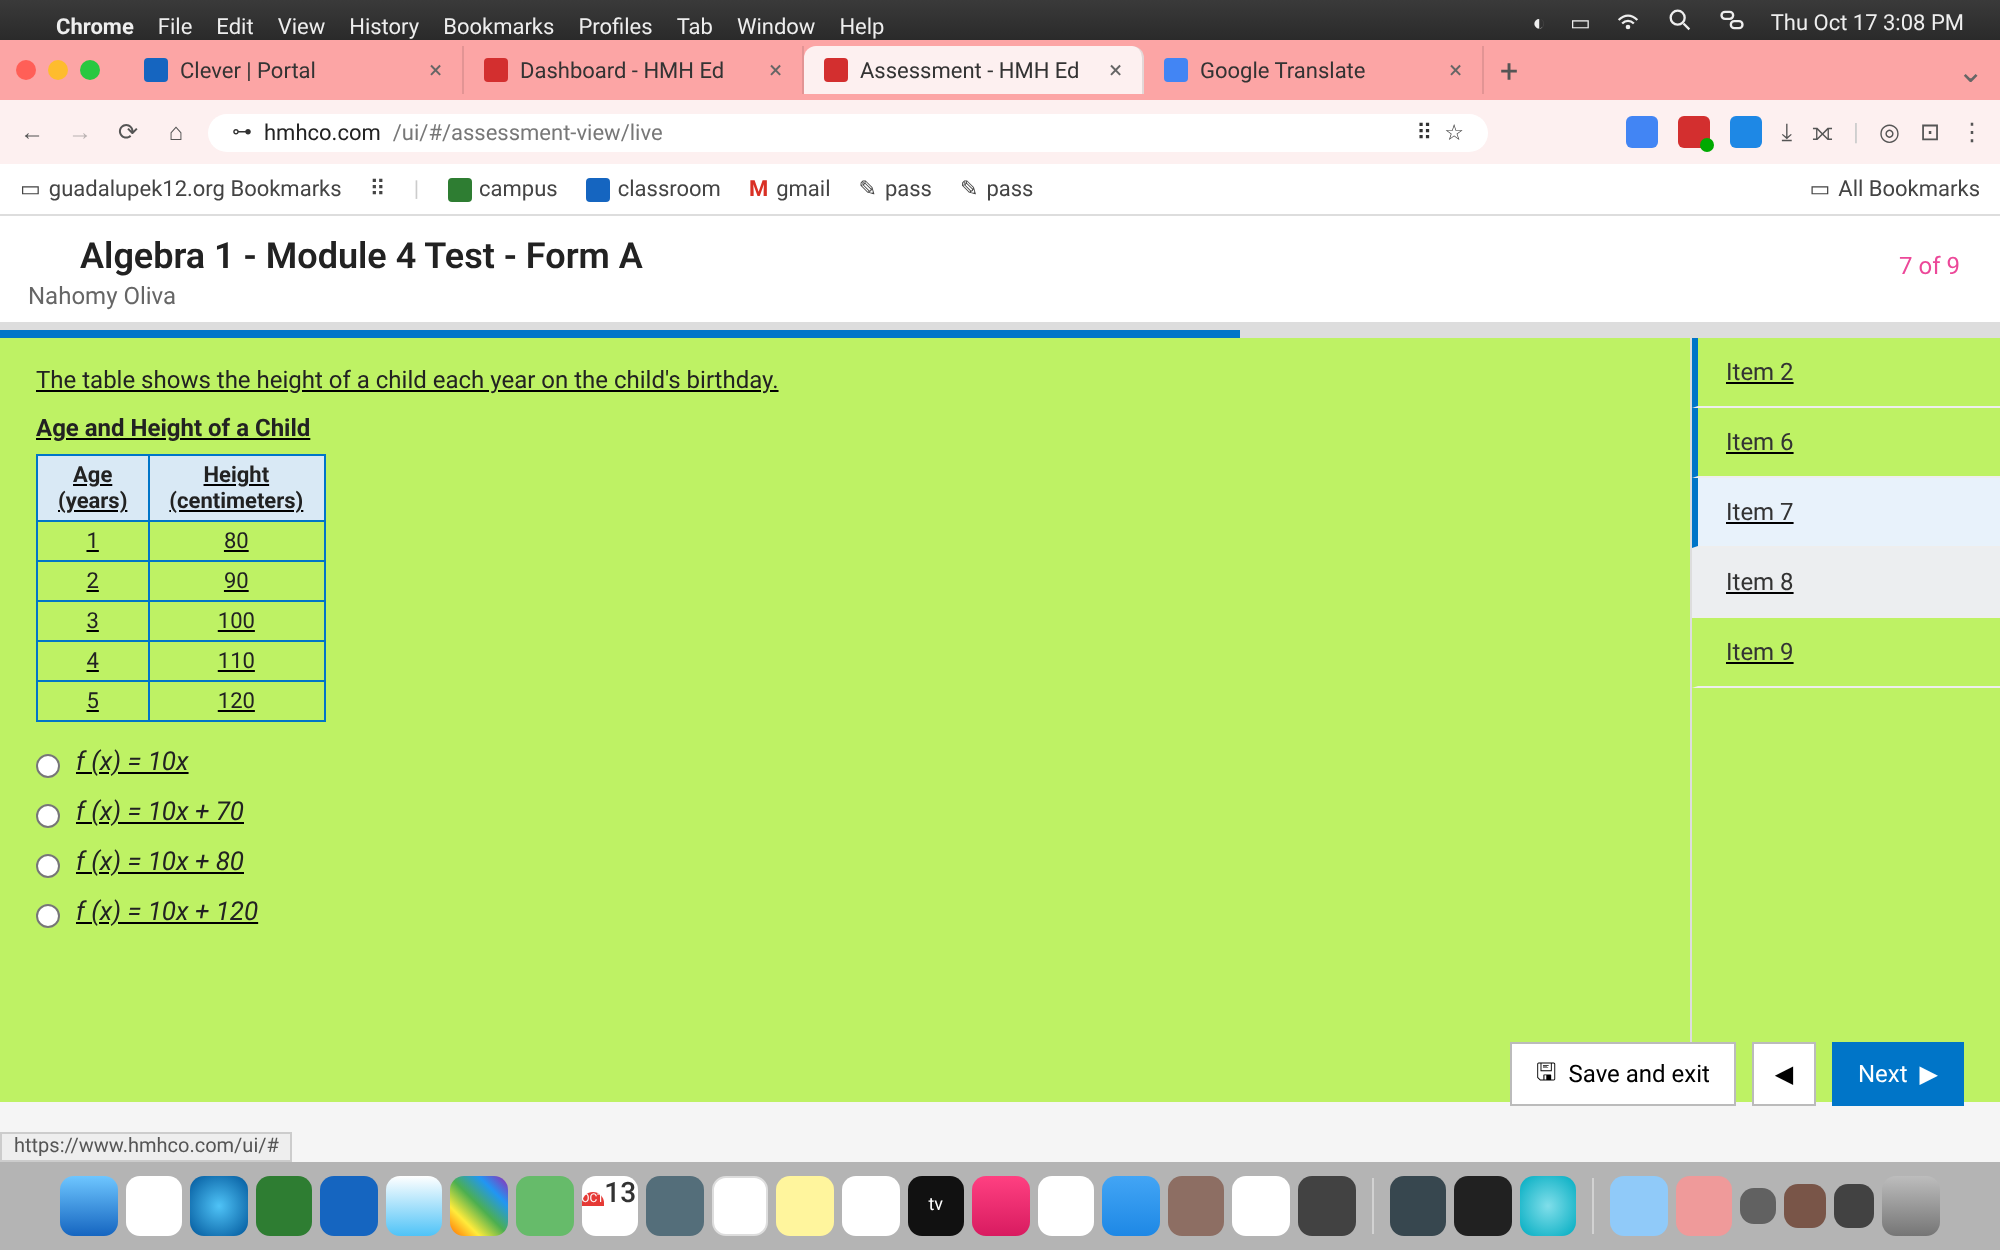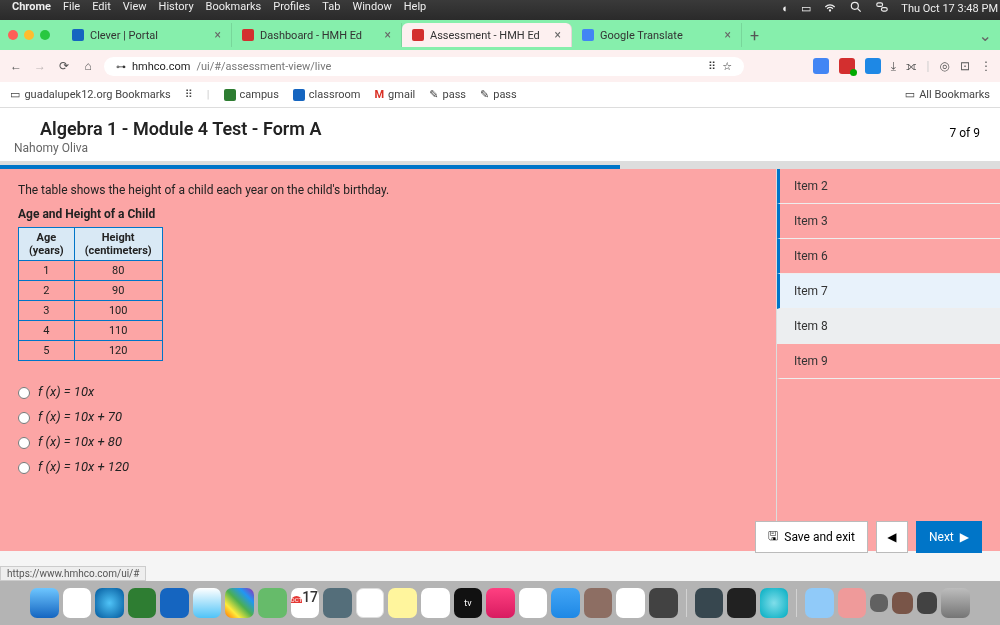--- a/index.html
+++ b/index.html
@@ -1,26 +1,26 @@
 <!DOCTYPE html>
 <html><head>
 <meta charset="utf-8">
 <style>
 * { margin: 0; padding: 0; box-sizing: border-box; font-family: -apple-system, BlinkMacSystemFont, "Segoe UI", Roboto, sans-serif; }
 body { width: 1000px; height: 625px; background: #f5f5f5; overflow: hidden; position: relative; }
 
 
-.menubar { height: 20px; background: linear-gradient(180deg, #3a3a3a, #2a2a2a); color: #eee; display: flex; align-items: flex-start; padding: 0 2px; font-size: 11px; }
+.menubar { height: 20px; background: linear-gradient(180deg, #3a3a3a, #2a2a2a); color: #eee; display: flex; align-items: flex-end; padding: 0 18px; font-size: 11px; }
 .menubar .apple { margin-right: 10px; }
 .menubar .app { font-weight: bold; margin-right: 12px; }
 .menubar .item { margin-right: 12px; }
 .menubar .right { margin-left: auto; display: flex; align-items: center; gap: 12px; }
 
 
-.tabbar { height: 30px; background: #86efac; display: flex; align-items: center; padding: 0 8px; }
+.tabbar { height: 30px; background: #fca5a5; display: flex; align-items: center; padding: 0 8px; }
 .traffic { display: flex; gap: 6px; margin-right: 12px; }
 .dot { width: 10px; height: 10px; border-radius: 50%; }
 .dot.r { background: #ff5f57; } .dot.y { background: #febc2e; } .dot.g { background: #28c840; }
 .tab { height: 24px; padding: 0 10px; display: flex; align-items: center; gap: 6px; font-size: 11px; color: #333; border-right: 1px solid rgba(0,0,0,.1); min-width: 170px; position: relative; }
 .tab.active { background: #fdf0f0; border-radius: 6px 6px 0 0; }
 .tab .x { margin-left: auto; color: #666; font-size: 12px; }
 .favicon { width: 12px; height: 12px; border-radius: 2px; display: inline-block; }
 .newtab { padding: 0 8px; color: #555; }
 
 .addrbar { height: 32px; background: #fdf0f0; display: flex; align-items: center; padding: 0 8px; gap: 8px; font-size: 12px; color: #555; }
@@ -31,39 +31,39 @@
 .ext-ico { width:16px; height:16px; display:inline-block; border-radius:3px; }
 
 .bookbar { height: 26px; background: #fff; display: flex; align-items: center; padding: 0 10px; gap: 14px; font-size: 11px; color: #444; border-bottom: 1px solid #ddd; }
 .bookbar .bm { display: flex; align-items: center; gap: 4px; }
 .bookbar .right { margin-left: auto; }
 
 
 .page-header { background: #fff; padding: 10px 14px 6px; border-bottom: 4px solid #ddd; position: relative; }
 .page-header h1 { font-size: 18px; font-weight: 600; color: #222; margin-left: 26px; }
 .page-header .student { font-size: 12px; color: #666; margin-top: 2px; }
-.page-header .progress-ind { position: absolute; right: 20px; top: 18px; font-size: 12px; color: #000000; }
+.page-header .progress-ind { position: absolute; right: 20px; top: 18px; font-size: 12px; color: #ec4899; }
 .progress-line { height: 4px; background: #ddd; position: relative; margin-top:0; }
 .progress-line .fill { height:4px; background:#0075c8; width:62%; }
 
 
-.main { display: flex; height: 382px; background: #fca5a5; }
+.main { display: flex; height: 382px; background: #bef264; text-decoration: underline; }
 .content { flex: 1; padding: 14px 18px; overflow: hidden; font-size: 12px; color: #222; }
 .content .intro { margin-bottom: 10px; }
 .content .tabletitle { font-weight: bold; margin-bottom: 6px; font-size: 12px; }
-table.data { border-collapse: collapse; margin-bottom: 18px; }
+table.data { border-collapse: collapse; margin-bottom: 8px; }
 table.data th, table.data td { border: 1px solid #0075c8; padding: 3px 10px; font-size: 11px; text-align: center; }
 table.data th { background: #d9e9f5; font-weight: bold; }
 .question { margin-bottom: 12px; }
 .choices { list-style: none; }
 .choices li { display: flex; align-items: flex-end; gap: 8px; padding: 5px 0; font-size: 13px; font-family: "Times New Roman", serif; }
 .choices input { width: 12px; height: 12px; }
 .fx { font-style: italic; }
 
-.itemnav { width: 224px; border-left: 1px solid #ddd; overflow-y: auto; }
+.itemnav { width: 155px; border-left: 1px solid #ddd; overflow-y: auto; }
 .itemnav .row { padding: 10px 14px; font-size: 12px; color: #333; border-bottom: 1px solid #eee; position: relative; border-left: 3px solid transparent; }
 .itemnav .row.current { background: #e8f2fb; border-left-color: #0075c8; }
 .itemnav .row.done { border-left-color: #0075c8; }
 .itemnav .row.sel { background: #eceef0; }
 
 
 .footer { position: absolute; right: 18px; bottom: 72px; display: flex; gap: 8px; align-items: center; }
 .btn { height: 32px; padding: 0 12px; border: 1px solid #bbb; background: #fff; font-size: 12px; display: flex; align-items: center; gap: 6px; cursor: pointer; }
 .btn.primary { background: #0075c8; color: #fff; border-color: #0075c8; }
 .btn.iconbtn { width: 32px; justify-content: center; padding: 0; }
@@ -111,21 +111,21 @@
           <circle cx="10" cy="10" r="6"></circle>
           <line x1="15" y1="15" x2="20" y2="20"></line>
         </svg>
     </span>
     <span>
       <svg class="ico" viewBox="0 0 24 24" fill="none" stroke="#eee" stroke-width="2">
           <rect x="3" y="5" width="10" height="6" rx="3"></rect>
           <rect x="11" y="13" width="10" height="6" rx="3"></rect>
         </svg>
     </span>
-    <span>Thu Oct 17  3:48 PM</span>
+    <span>Thu Oct 17  3:08 PM</span>
   </div>
 </div>
 
 <div class="tabbar">
   <div class="traffic">
     <span class="dot r"></span>
     <span class="dot y"></span>
     <span class="dot g"></span>
   </div>
   <div class="tab">
@@ -255,21 +255,20 @@
           <span class="fx">f (x) = 10x + 80</span>
         </li>
       <li>
           <input type="radio" style="">
           <span class="fx">f (x) = 10x + 120</span>
         </li>
     </ul>
   </div>
   <div class="itemnav">
     <div class="row done"><span>Item 2</span></div>
-    <div class="row done"><span>Item 3</span></div>
     <div class="row done"><span>Item 6</span></div>
     <div class="row current"><span>Item 7</span></div>
     <div class="row sel"><span>Item 8</span></div>
     <div class="row"><span>Item 9</span></div>
   </div>
 </div>
 
 <div class="footer">
   <button class="btn">🖫 <span>Save and exit</span></button>
   <button class="btn iconbtn">◀</button>
@@ -280,21 +279,21 @@
 
 <div class="dock">
   <span class="app-ico" style="background:linear-gradient(#6ec6ff,#1565c0)"></span>
   <span class="app-ico" style="background:#fff"></span>
   <span class="app-ico" style="background:radial-gradient(#4fc3f7,#01579b)"></span>
   <span class="app-ico" style="background:#2e7d32"></span>
   <span class="app-ico" style="background:#1565c0"></span>
   <span class="app-ico" style="background:linear-gradient(#fff,#4fc3f7)"></span>
   <span class="app-ico" style="background:linear-gradient(45deg,#ff6f00,#ffeb3b,#4caf50,#2196f3,#9c27b0)"></span>
   <span class="app-ico" style="background:#66bb6a"></span>
-  <span class="app-ico calendar-ico"><span class="mo">OCT</span><span class="dy">17</span></span>
+  <span class="app-ico calendar-ico"><span class="mo">OCT</span><span class="dy">13</span></span>
   <span class="app-ico" style="background:#546e7a"></span>
   <span class="app-ico" style="background:#fff;border:1px solid #ddd"></span>
   <span class="app-ico" style="background:#fff59d"></span>
   <span class="app-ico" style="background:#fff"></span>
   <span class="app-ico" style="background:#111;color:#fff;display:flex;align-items:center;justify-content:center;font-size:9px">
       <span>tv</span>
     </span>
   <span class="app-ico" style="background:linear-gradient(#ff4081,#d81b60)"></span>
   <span class="app-ico" style="background:#fff"></span>
   <span class="app-ico" style="background:linear-gradient(#42a5f5,#1e88e5)"></span>

